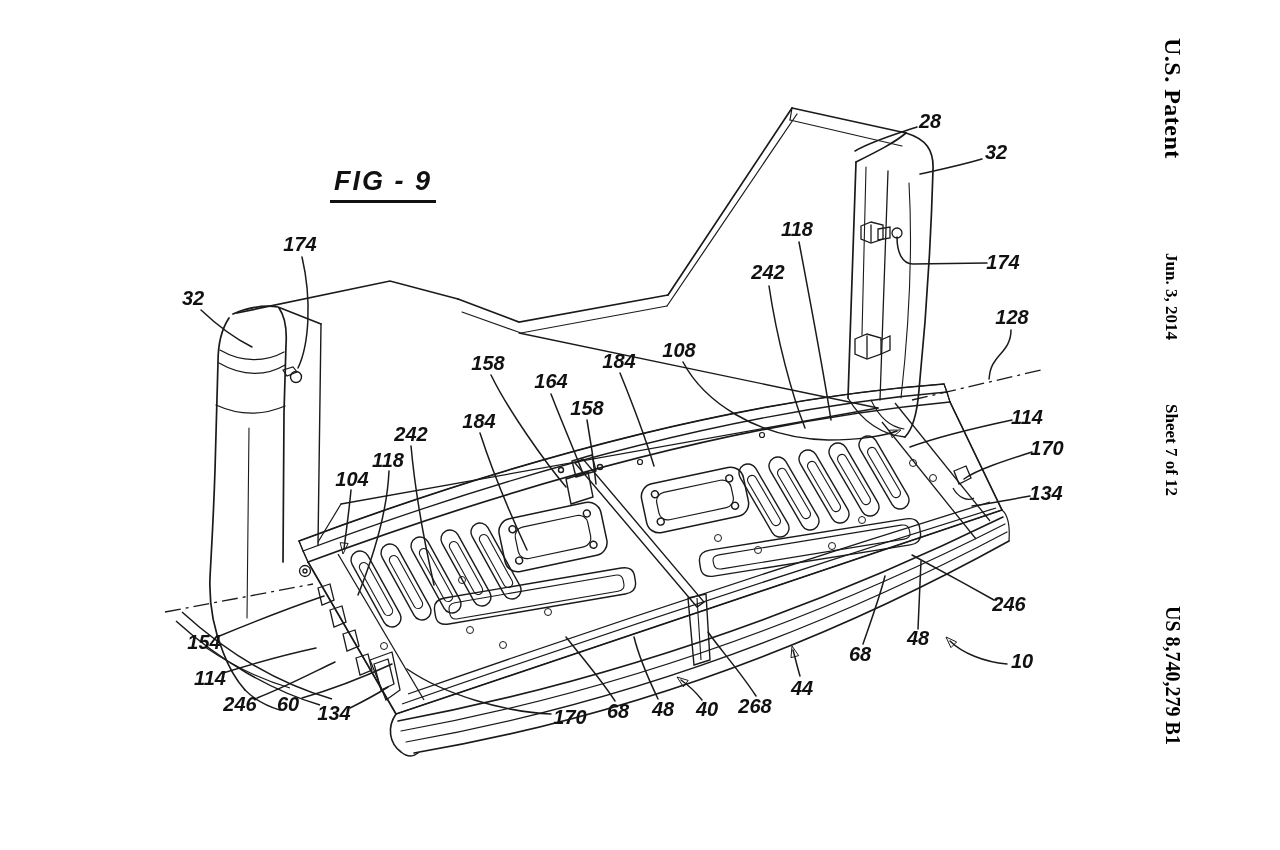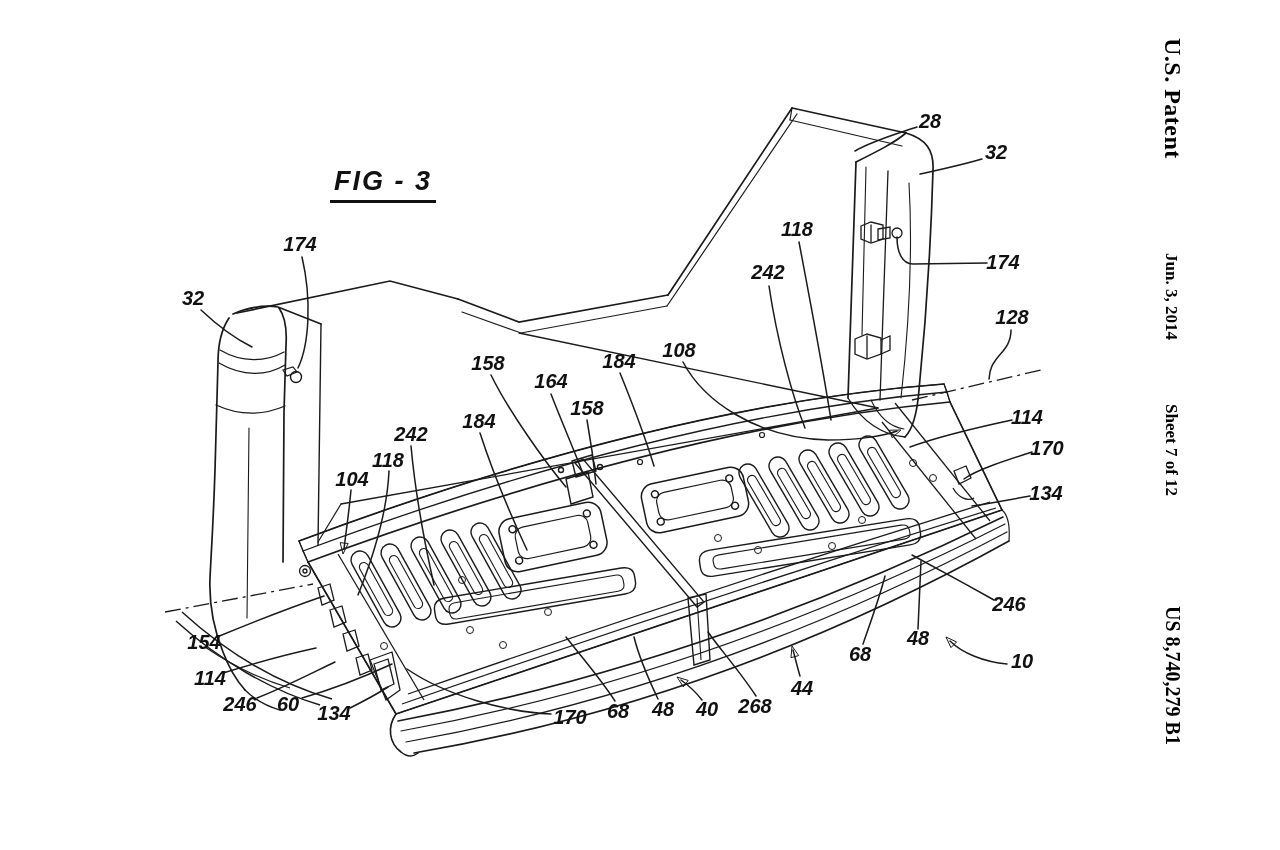--- a/index.html
+++ b/index.html
@@ -44,21 +44,21 @@
     font-size:20px;
     fill:#111;
     stroke:none;
   }
 </style>
 </head>
 <body>
 
 <div class="sheet">
 
-  <div class="fig-title">FIG - 3</div>
+  <div class="fig-title">FIG - 9</div>
 
   <div class="vtext vt-patent">U.S. Patent</div>
   <div class="vtext vt-date">Jun. 3, 2014</div>
   <div class="vtext vt-sheet">Sheet 7 of 12</div>
   <div class="vtext vt-number">US 8,740,279 B1</div>
 
   <svg id="fig" width="1280" height="850" viewBox="0 0 1280 850">
 
     <g stroke-width="1.7" stroke-linecap="round">
       <path d="M237,313 L390,281 L458,299"></path>

